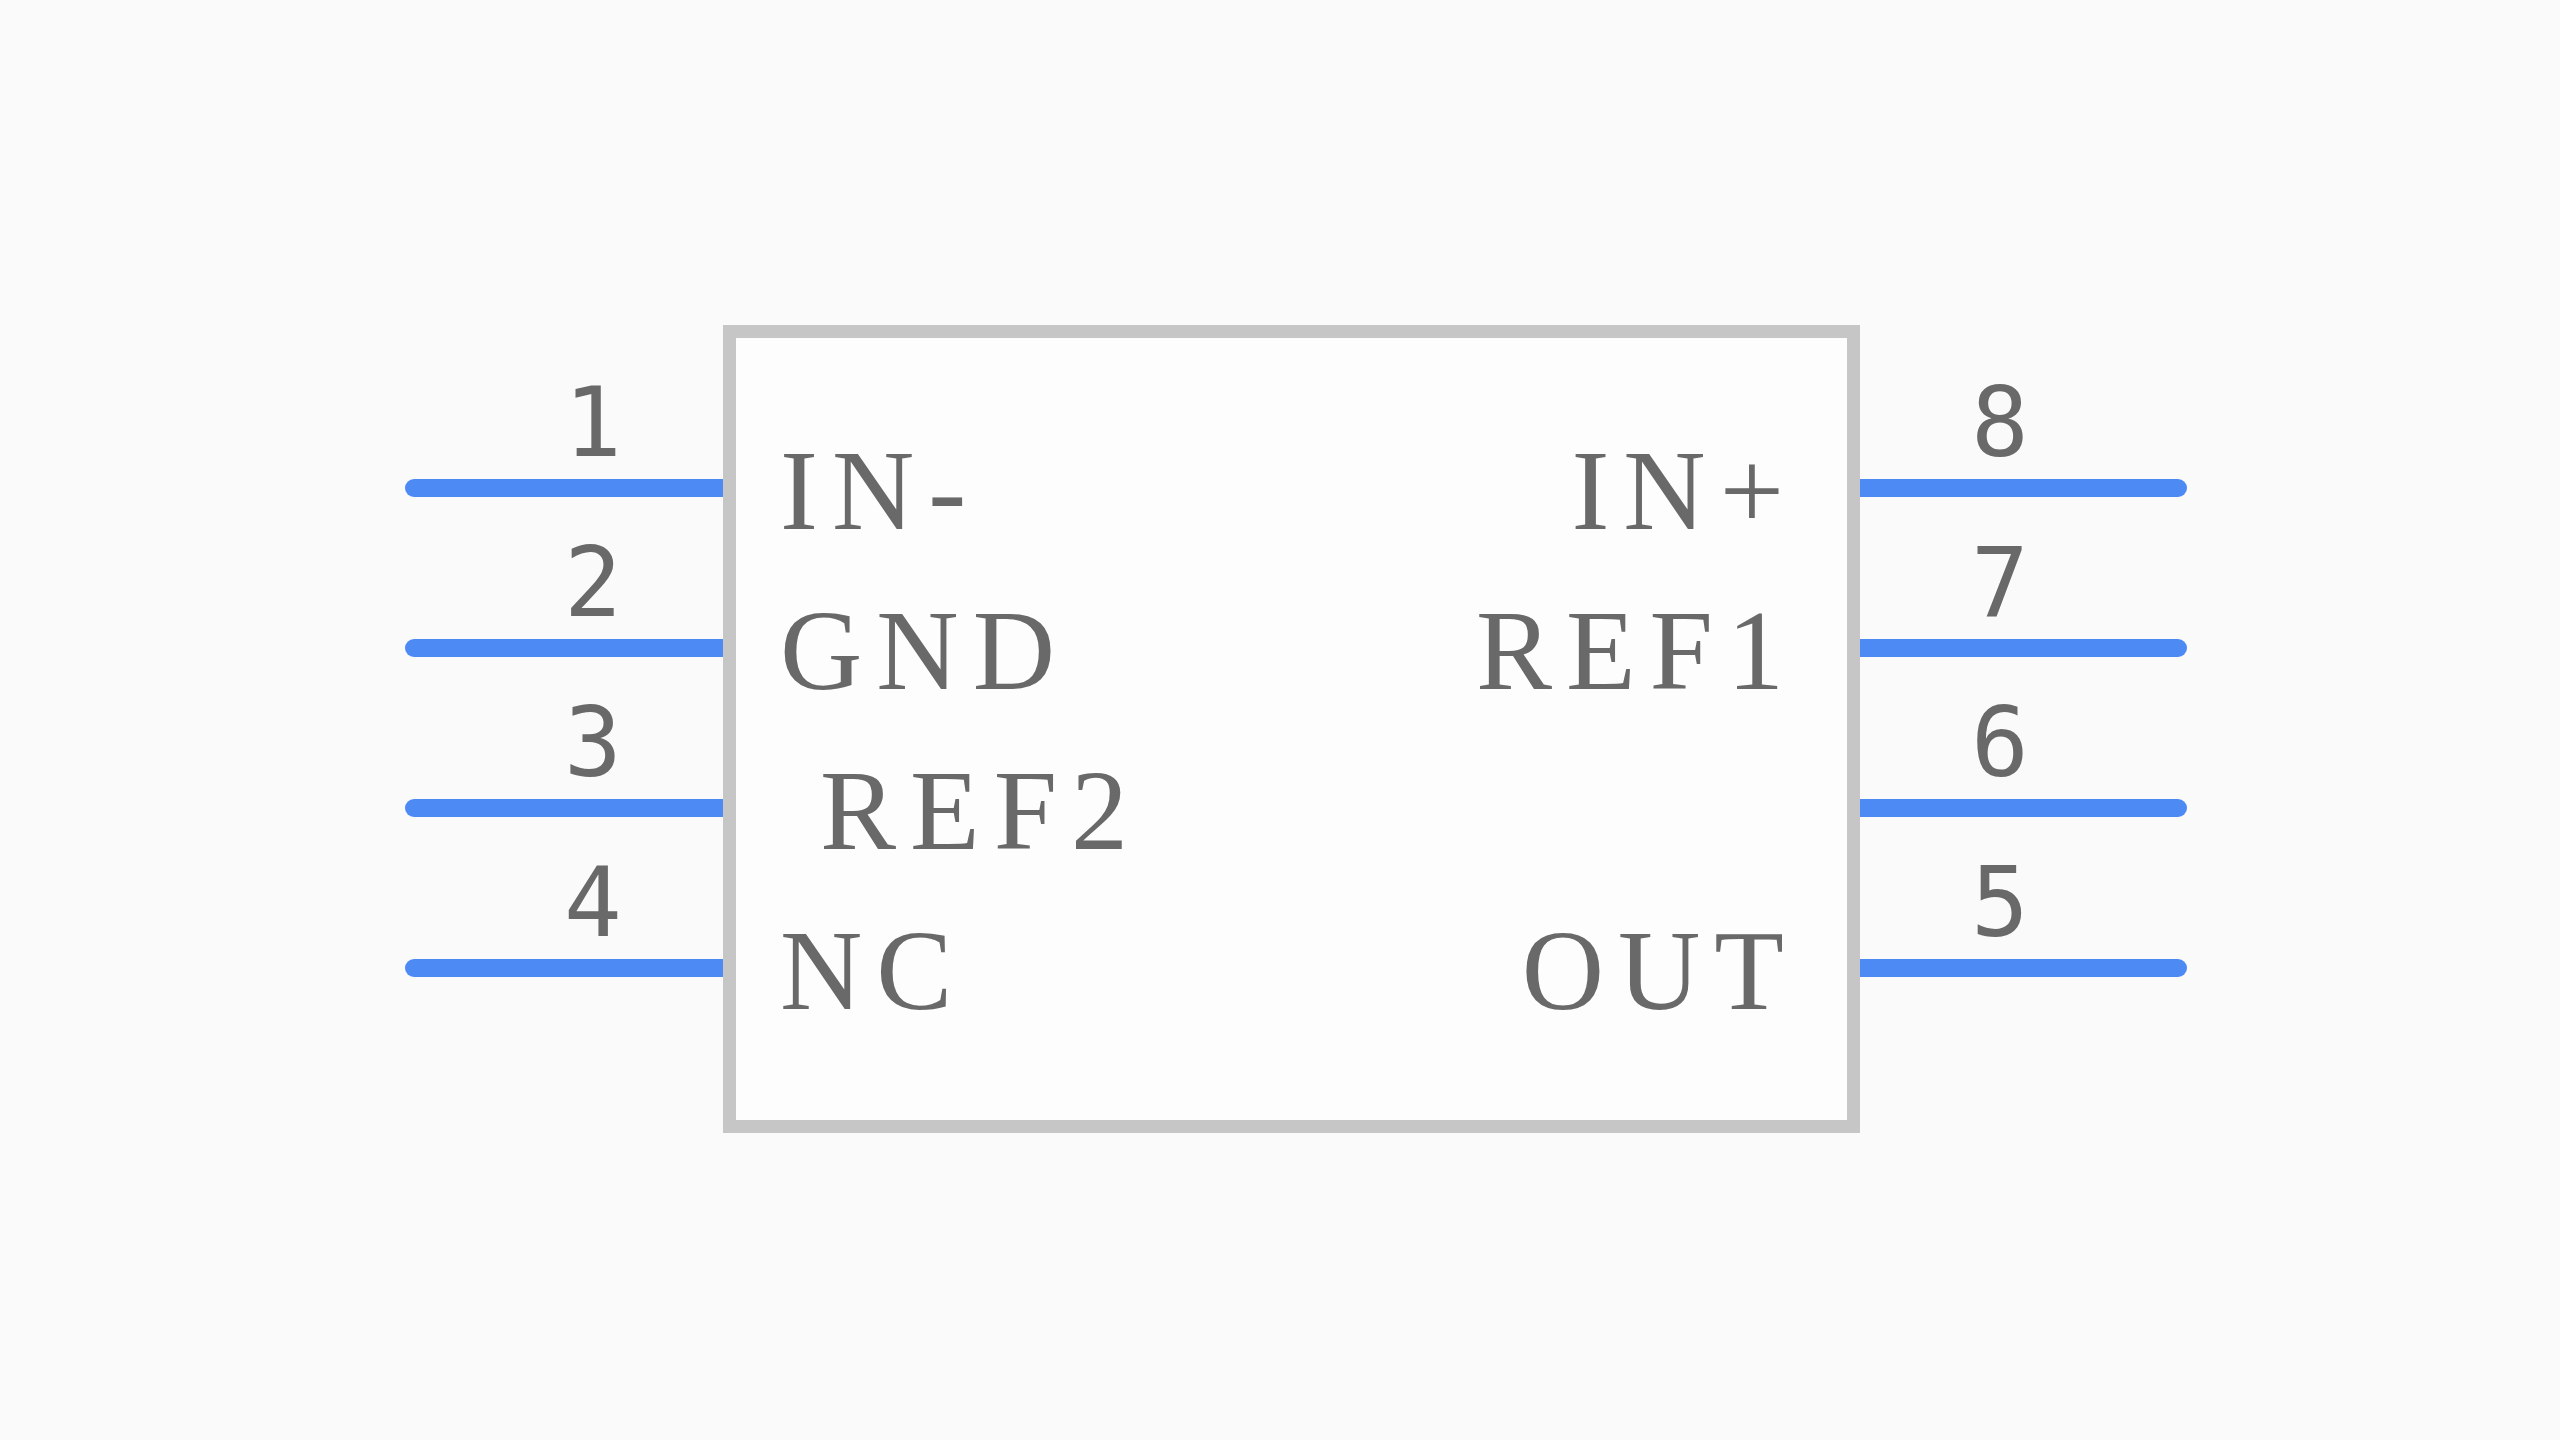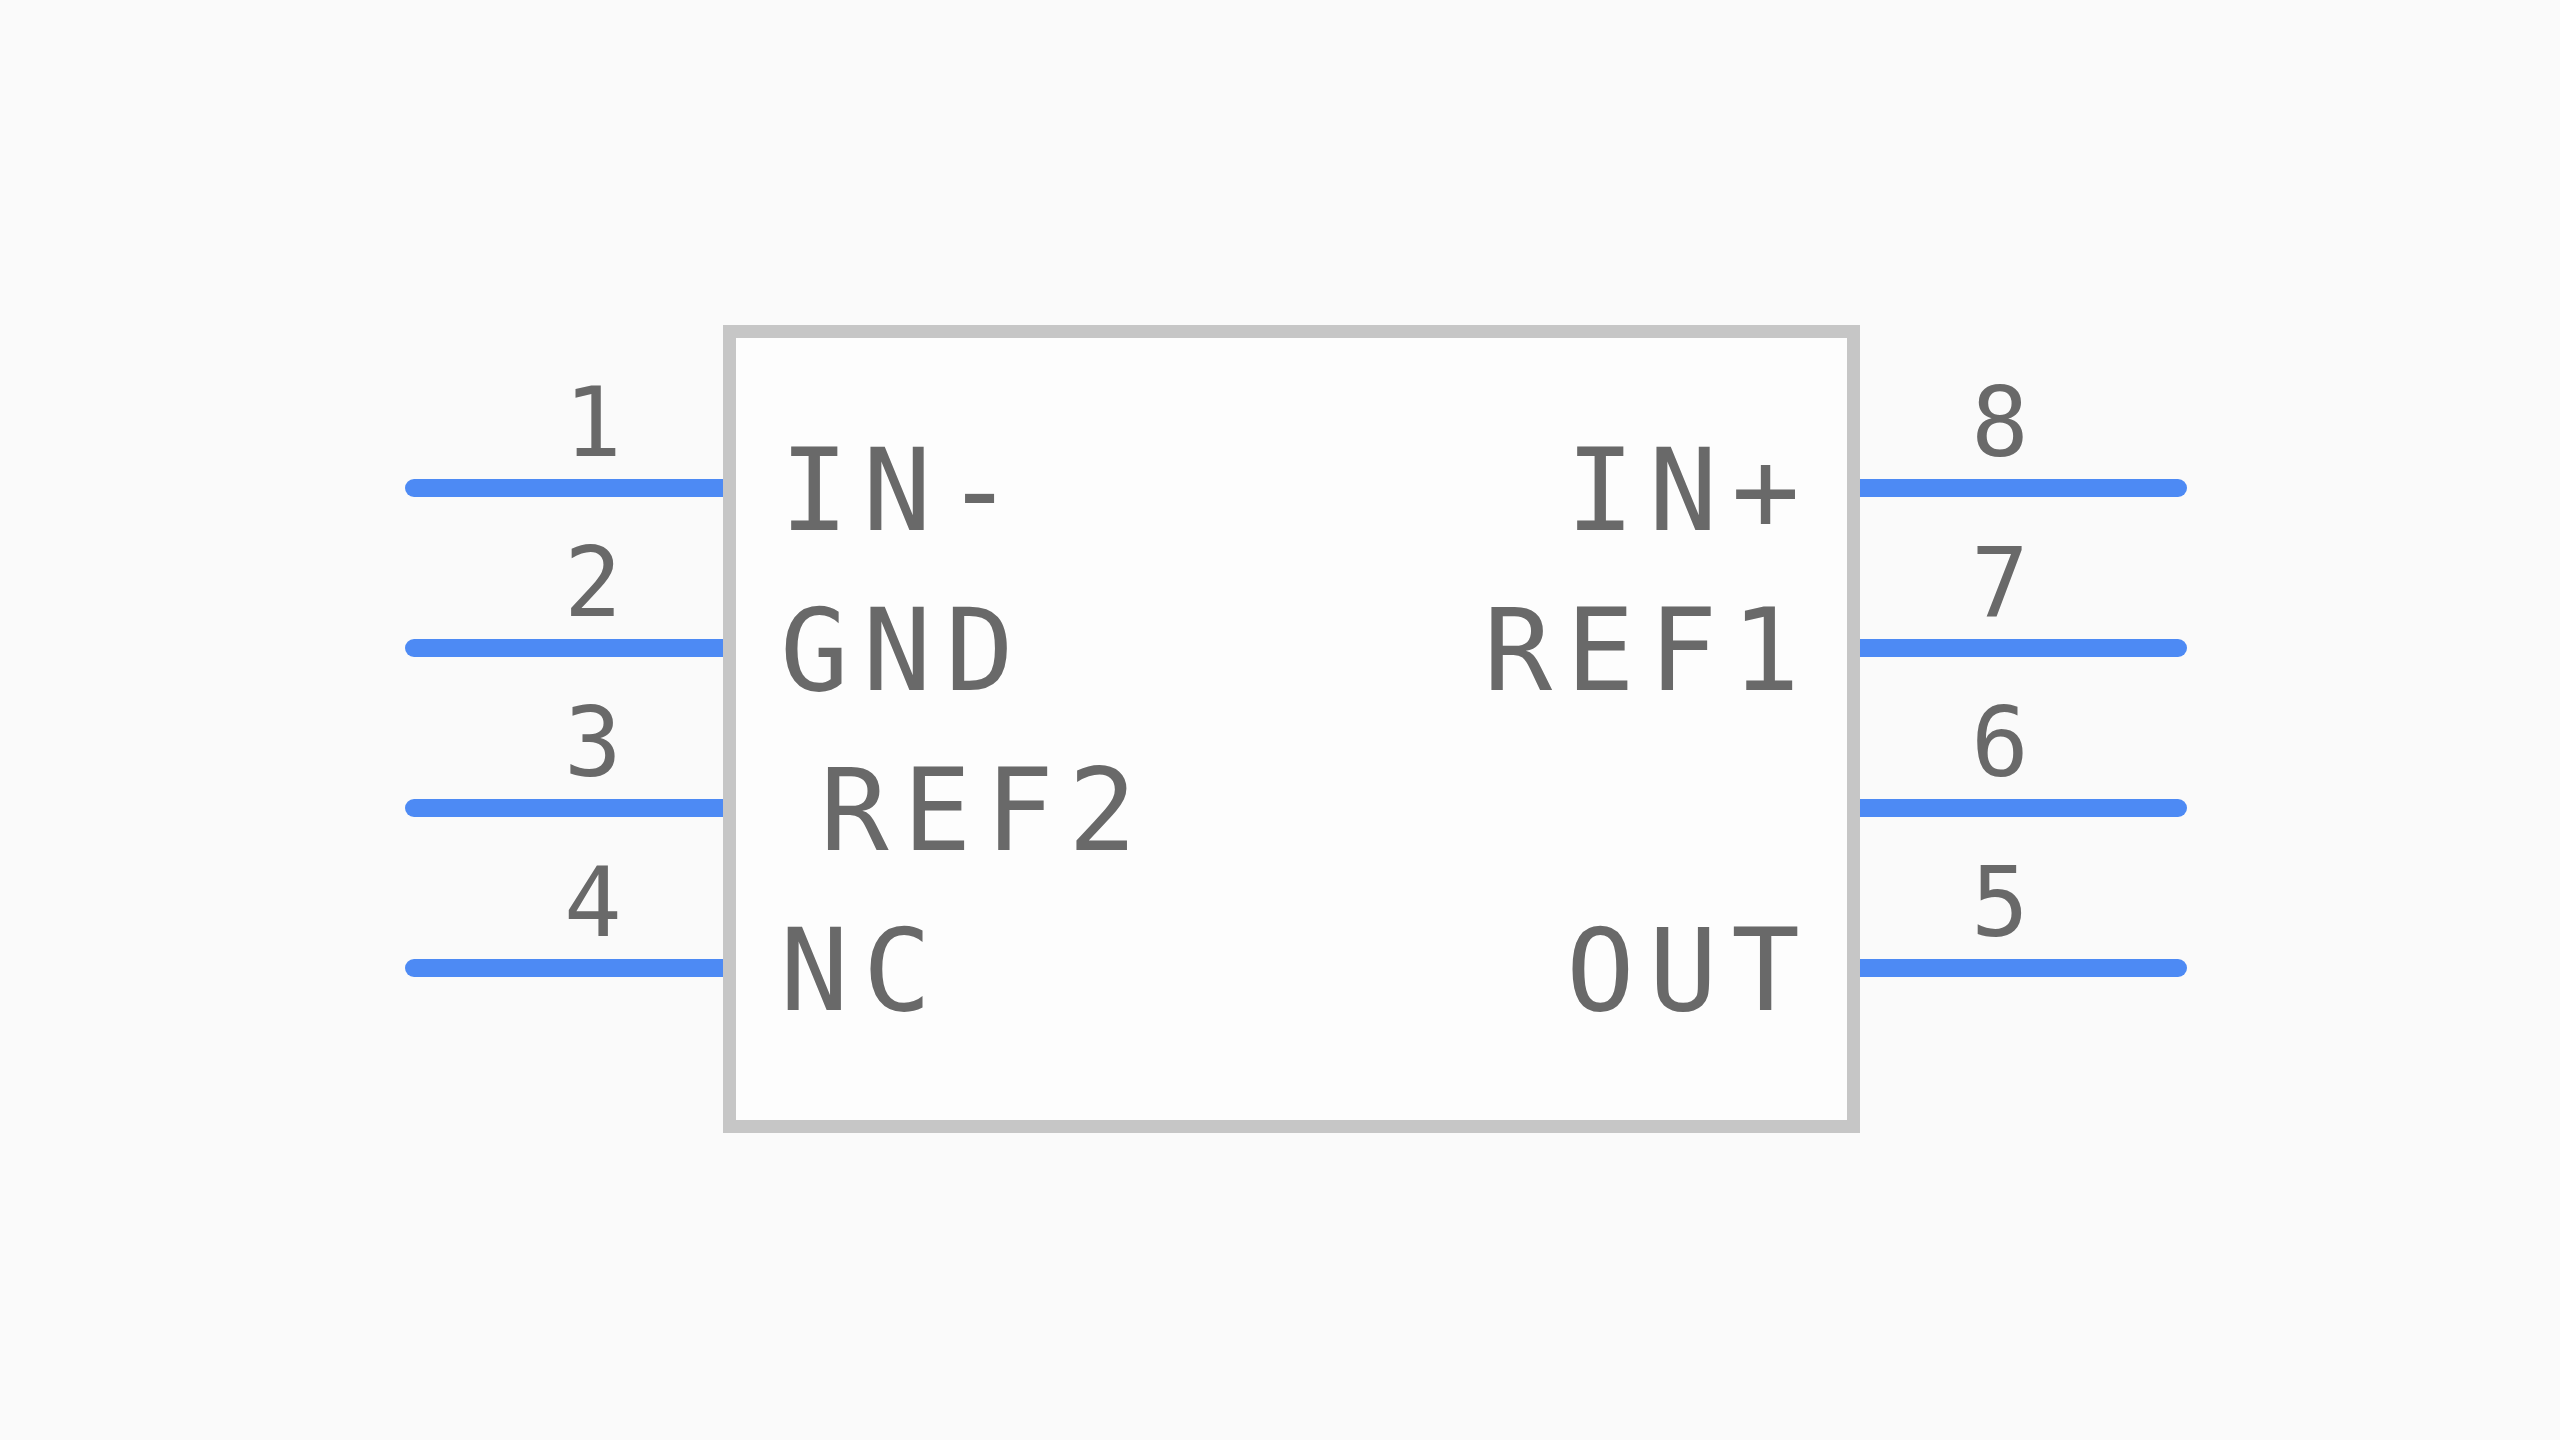--- a/index.html
+++ b/index.html
@@ -61,23 +61,24 @@
   .pin-number.r4 { top: 855px; }
   
   .pin-name {
     position: absolute;
     z-index: 3;
     font-size: 114px;
     line-height: 1;
     letter-spacing: 14px;
     color: var(--text_color);
     white-space: pre;
+    font-family: Liberation Serif, serif;
   }
   .pin-name.side-left  { left: 780px; }
-  .pin-name.side-right { right: 746px; text-align: right; }
+  .pin-name.side-right { right: 762px; text-align: right; }
   .pin-name.r1 { top: 434px; }
   .pin-name.r2 { top: 594px; }
   .pin-name.r3 { top: 754px; margin-left: 40px; }
   .pin-name.r4 { top: 914px; }
 </style>
 </head>
 <body>
 
 <div class="canvas">
 

